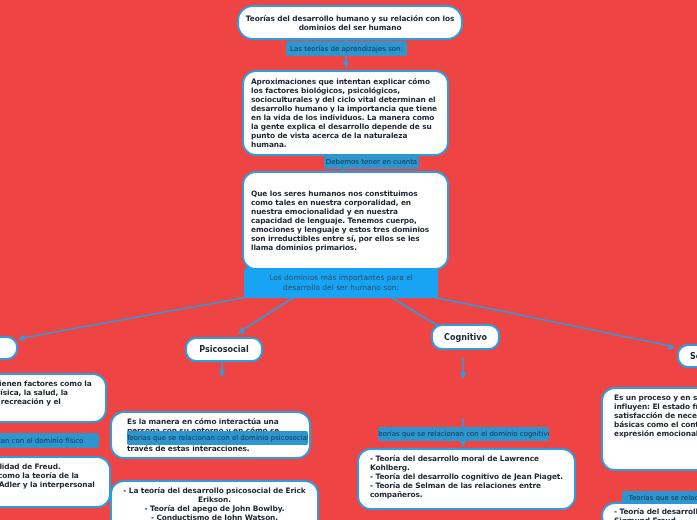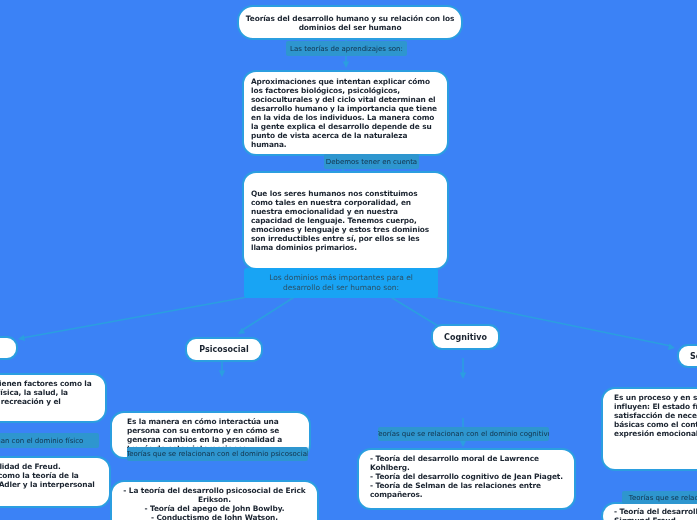--- a/index.html
+++ b/index.html
@@ -1,17 +1,17 @@
 <!DOCTYPE html>
 <html style="--connector: #2b9ee0; --box_border: #2b9ee0; --box_bg: #ffffff; --box_text: #1b2430; --label_bg: #2e96cf; --label_text: #13334a; --bigbox_bg: #18a4f4; --bigbox_text: #2b5066;"><head>
 <meta charset="utf-8">
 <style>
   html,body{margin:0;padding:0;background:#fff;}
   #stage{
-    position:relative;width:697px;height:520px;overflow:hidden;background:#3b82f6;
+    position:relative;width:697px;height:520px;overflow:hidden;background:#ef4444;
     font-family:"DejaVu Sans","Liberation Sans",sans-serif;
   }
   #wires{position:absolute;left:0;top:0;width:697px;height:520px;z-index:0;}
   #wires line{stroke:var(--connector);stroke-width:1.6;}
   #wires polygon{fill:var(--connector);}
   .box{
     position:absolute;z-index:1;background:var(--box_bg);
     border:2px solid var(--box_border);border-radius:14px;
     color:var(--box_text);font-weight:bold;font-size:7.4px;line-height:9px;
     white-space:pre-line;letter-spacing:-0.1px;
@@ -46,21 +46,21 @@
   #node-fisico{left:-62px;top:336px;width:76px;height:20px;}
   #node-psicosocial{left:185px;top:337px;width:74px;height:21px;}
   #node-cognitivo{left:431px;top:324px;width:65px;height:22px;}
   #node-sexual{left:677px;top:344px;width:88px;height:20px;justify-content:flex-start;padding-left:11px;}
   
   #fisico-desc{left:-105px;top:373px;width:188px;min-height:38px;padding:4px 10px;}
   #fisico-label{left:-95px;top:433px;width:194px;height:15px;}
   #fisico-theories{left:-112px;top:456px;width:199px;min-height:40px;padding:4px 10px;}
   
   #psico-desc{left:110px;top:379px;width:167px;min-height:30px;padding:4px 15px;margin-top:32px;}
-  #psico-label{left:127px;top:431px;width:181px;height:14px;margin-top:16px;}
+  #psico-label{left:127px;top:431px;width:181px;height:14px;}
   #psico-theories{left:110px;top:480px;width:183px;min-height:38px;padding:4px 11px;text-align:center;}
   
   #cog-desc{left:357px;top:380px;width:184px;min-height:24px;padding:4px 15px;}
   #cog-label{left:378px;top:427px;width:171px;height:14px;}
   #cog-theories{left:357px;top:448px;width:193px;min-height:50px;padding:4px 11px;}
   
   #sex-desc{left:601px;top:387px;width:178px;min-height:72px;padding:4px 11px;}
   #sex-label{left:622px;top:491px;width:181px;height:13px;}
   #sex-theories{left:601px;top:502px;width:178px;min-height:14px;padding:3px 11px;}
 </style>

